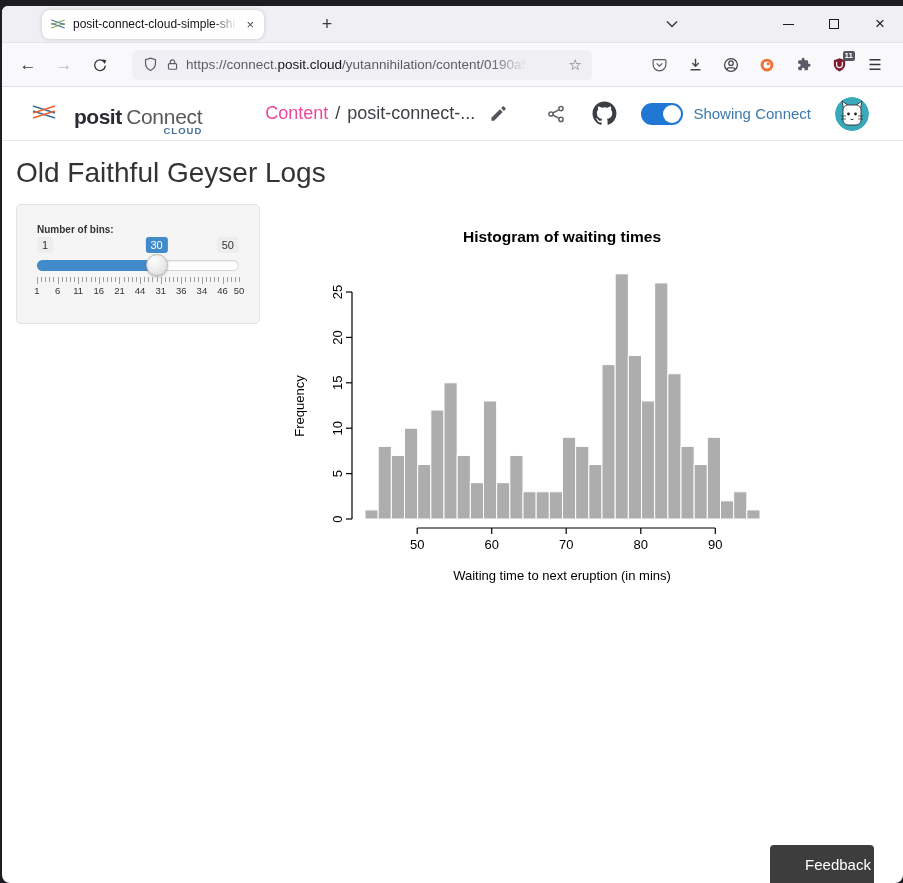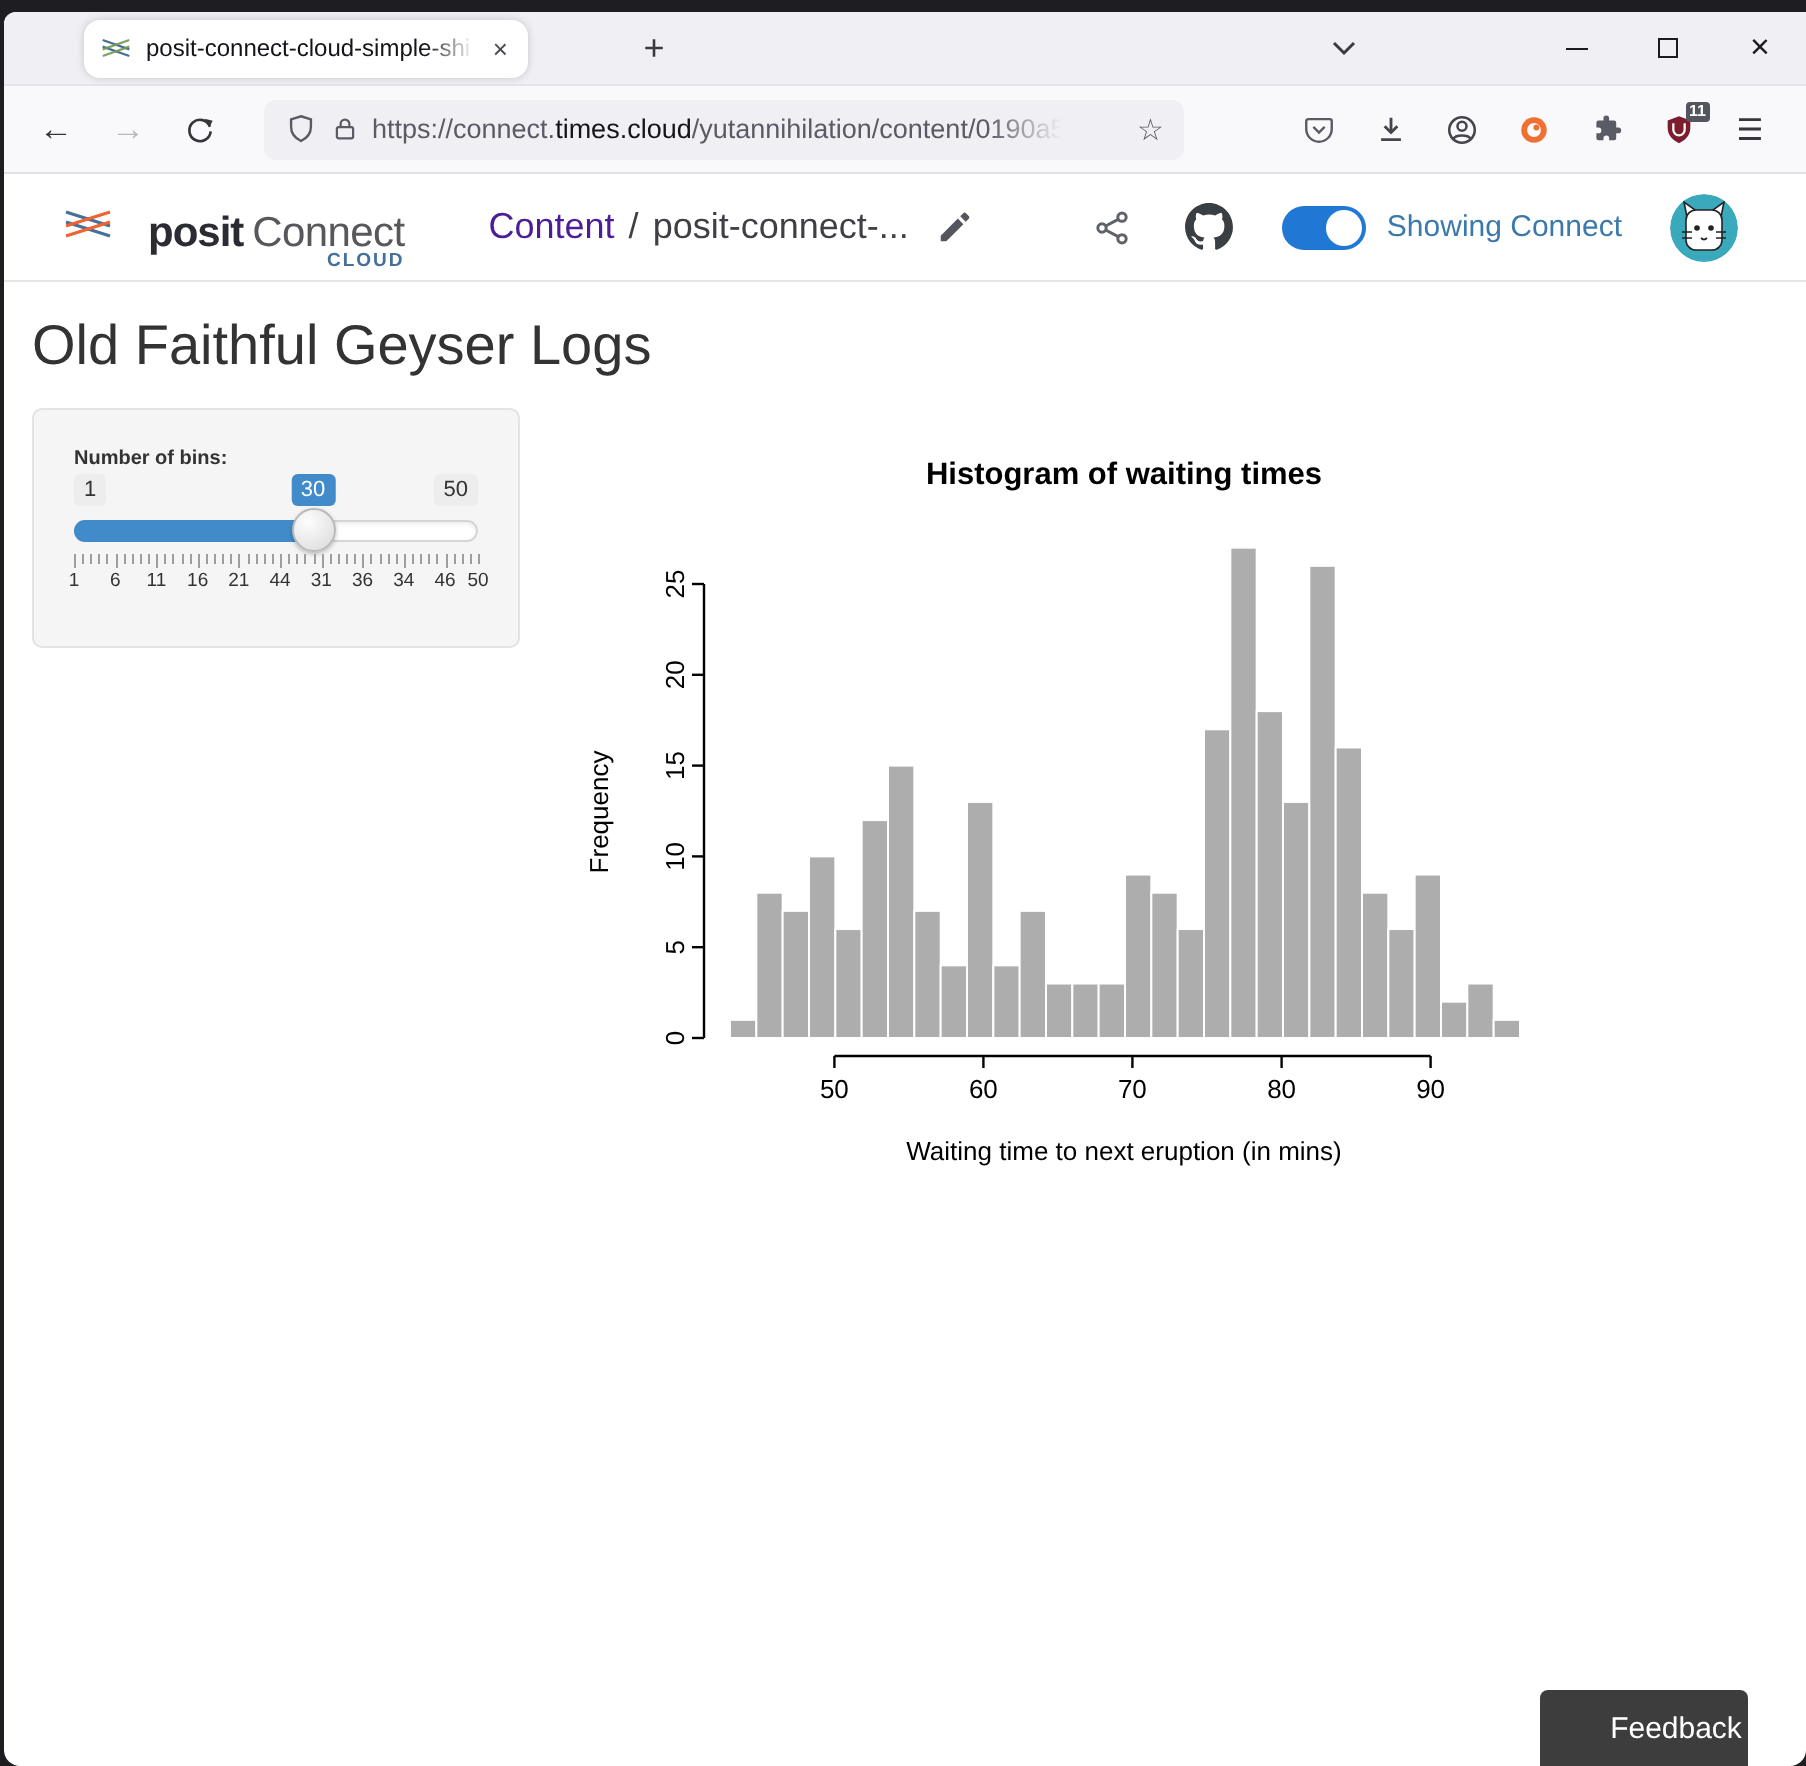--- a/index.html
+++ b/index.html
@@ -80,21 +80,21 @@
   .appheader {
     height:54px; background:#fff; border-bottom:1px solid #e6e6e6;
     display:flex; align-items:center; padding:0 34px 0 30px; flex:0 0 auto;
   }
   .logo { display:flex; align-items:flex-start; gap:18px; }
   .logo-text { line-height:1; position:relative; padding-top:6px; }
   .logo-brand { font-size:21px; font-weight:bold; color:#2b2b33; letter-spacing:-0.5px; }
   .logo-product { font-size:21px; color:#58585c; letter-spacing:-0.3px; }
   .logo-sub { position:absolute; right:0; top:26px; font-size:9.5px; font-weight:bold; color:#447099; letter-spacing:1px; }
   .breadcrumb { margin-left:42px; font-size:18px; display:flex; align-items:center; gap:7px; white-space:nowrap; }
-  .bc-link { color:#4c1d95; cursor:pointer; }
+  .bc-link { color:#ec4899; cursor:pointer;margin-left:21px; }
   .bc-sep { color:#3f3f46; }
   .bc-item { color:#3f3f46; }
   .hdr-icon { display:flex; align-items:center; justify-content:center; }
   .pencil { margin-left:14px; }
   .share { margin-left:auto; }
   .github { margin-left:26px; }
   .toggle {
     margin-left:24px; width:42px; height:22px; border-radius:11px; background:#2178d4;
     position:relative; flex:0 0 auto; cursor:pointer;
   }
@@ -202,21 +202,21 @@
         <svg width="17" height="17" viewBox="0 0 24 24" fill="none" stroke="#5b5b66" stroke-width="1.7">
           <path d="M12 3l7 2.2v5.3c0 5-3.2 8-7 10-3.8-2-7-5-7-10V5.2z"></path>
         </svg>
       </span>
       <span style="display:flex">
         <svg width="15" height="15" viewBox="0 0 24 24" fill="none" stroke="#5b5b66" stroke-width="1.8">
           <rect x="5.5" y="10.5" width="13" height="9" rx="1.5"></rect>
             <path d="M8.5 10.5V8a3.5 3.5 0 0 1 7 0v2.5"></path>
         </svg>
       </span>
-      <span class="url-text"><span class="url-dim">https://connect.</span><span class="url-domain">times.cloud</span><span class="url-tail">/yutannihilation/content/0190a57</span></span>
+      <span class="url-text"><span class="url-dim">https://connect.</span><span class="url-domain">posit.cloud</span><span class="url-tail">/yutannihilation/content/0190a57</span></span>
       <span class="url-star">☆</span>
     </div>
     <div class="toolbar-icons">
       <div class="tb-icon">
         <svg width="17" height="17" viewBox="0 0 24 24" fill="none" stroke="#5b5b66" stroke-width="1.7">
           <path d="M4.5 5h15A1.5 1.5 0 0 1 21 6.5V12a9 9 0 0 1-18 0V6.5A1.5 1.5 0 0 1 4.5 5z"></path>
           <polyline points="8,10.5 12,14.5 16,10.5"></polyline>
         </svg>
       </div>
       <div class="tb-icon">

